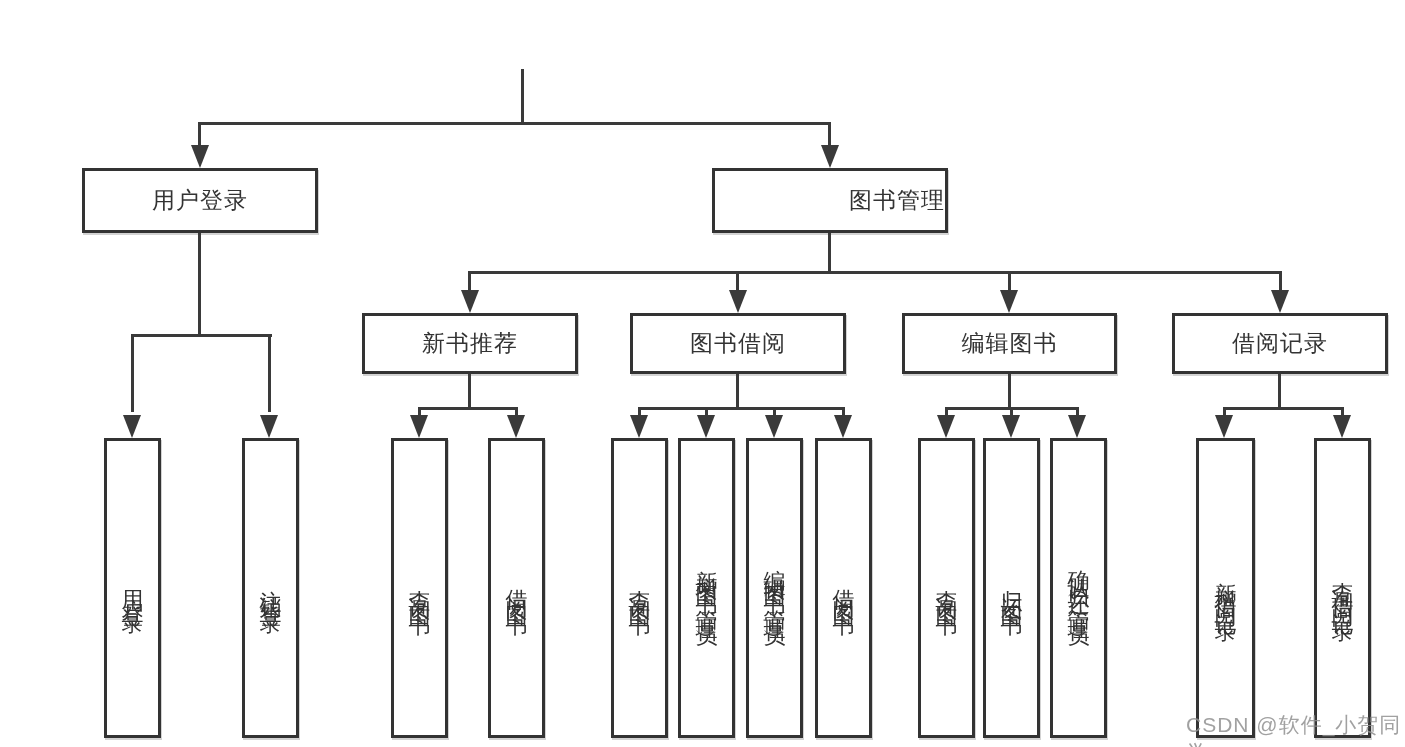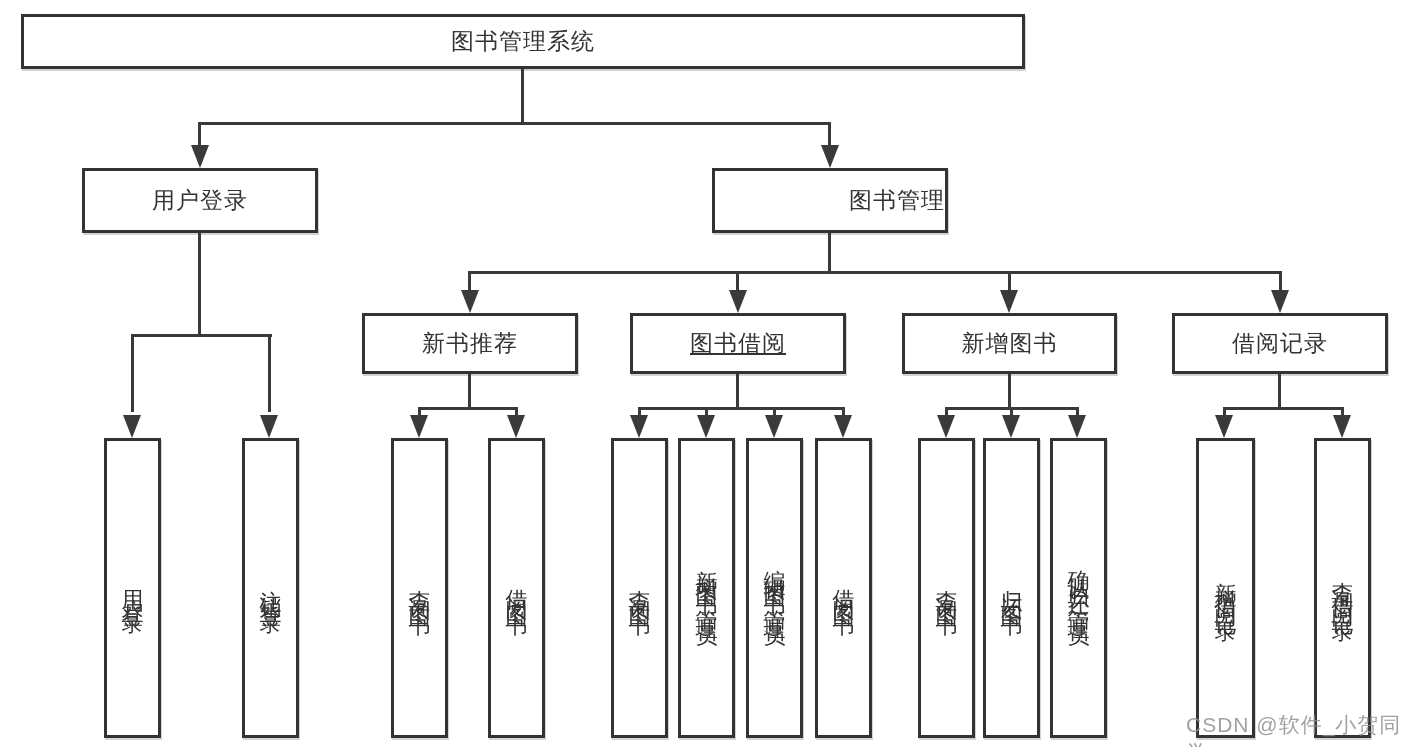--- a/index.html
+++ b/index.html
@@ -33,23 +33,20 @@
   .watermark{
     position:absolute;left:1186px;top:711px;z-index:10;
     font-size:21px;color:rgba(145,145,145,0.85);letter-spacing:1px;
   }
 </style>
 </head>
 <body>
 
 <div class="stage">
 
-  <div class="hbox" style="left:21px;top:14px;width:1004px;height:55px;">
-    <span>图书管理系统</span>
-  </div>
 
   <div class="line" style="left:521px;top:69px;width:3px;height:55px;"></div>
   <div class="line" style="left:198px;top:122px;width:633px;height:3px;"></div>
   <div class="line" style="left:198px;top:122px;width:3px;height:27px;"></div>
   <div class="arrow" style="left:191px;top:145px;"></div>
   <div class="line" style="left:828px;top:122px;width:3px;height:27px;"></div>
   <div class="arrow" style="left:821px;top:145px;"></div>
 
   <div class="hbox" style="left:82px;top:168px;width:236px;height:65px;">
     <span>用户登录</span>
@@ -72,25 +69,25 @@
   <div class="line" style="left:736px;top:271px;width:3px;height:22px;"></div>
   <div class="arrow" style="left:729px;top:290px;"></div>
   <div class="line" style="left:1008px;top:271px;width:3px;height:22px;"></div>
   <div class="arrow" style="left:1000px;top:290px;"></div>
   <div class="line" style="left:1279px;top:271px;width:3px;height:22px;"></div>
   <div class="arrow" style="left:1271px;top:290px;"></div>
 
   <div class="hbox" style="left:362px;top:313px;width:216px;height:61px;">
     <span>新书推荐</span>
   </div>
-  <div class="hbox" style="left:630px;top:313px;width:216px;height:61px;text-decoration:underline;">
+  <div class="hbox" style="left:630px;top:313px;width:216px;height:61px;">
     <span>图书借阅</span>
   </div>
   <div class="hbox" style="left:902px;top:313px;width:215px;height:61px;">
-    <span>新增图书</span>
+    <span>编辑图书</span>
   </div>
   <div class="hbox" style="left:1172px;top:313px;width:216px;height:61px;">
     <span>借阅记录</span>
   </div>
 
   <div class="line" style="left:468px;top:374px;width:3px;height:36px;"></div>
   <div class="line" style="left:418px;top:407px;width:100px;height:3px;"></div>
   <div class="line" style="left:418px;top:407px;width:3px;height:10px;"></div>
   <div class="arrow" style="left:410px;top:415px;"></div>
   <div class="line" style="left:515px;top:407px;width:3px;height:10px;"></div>

